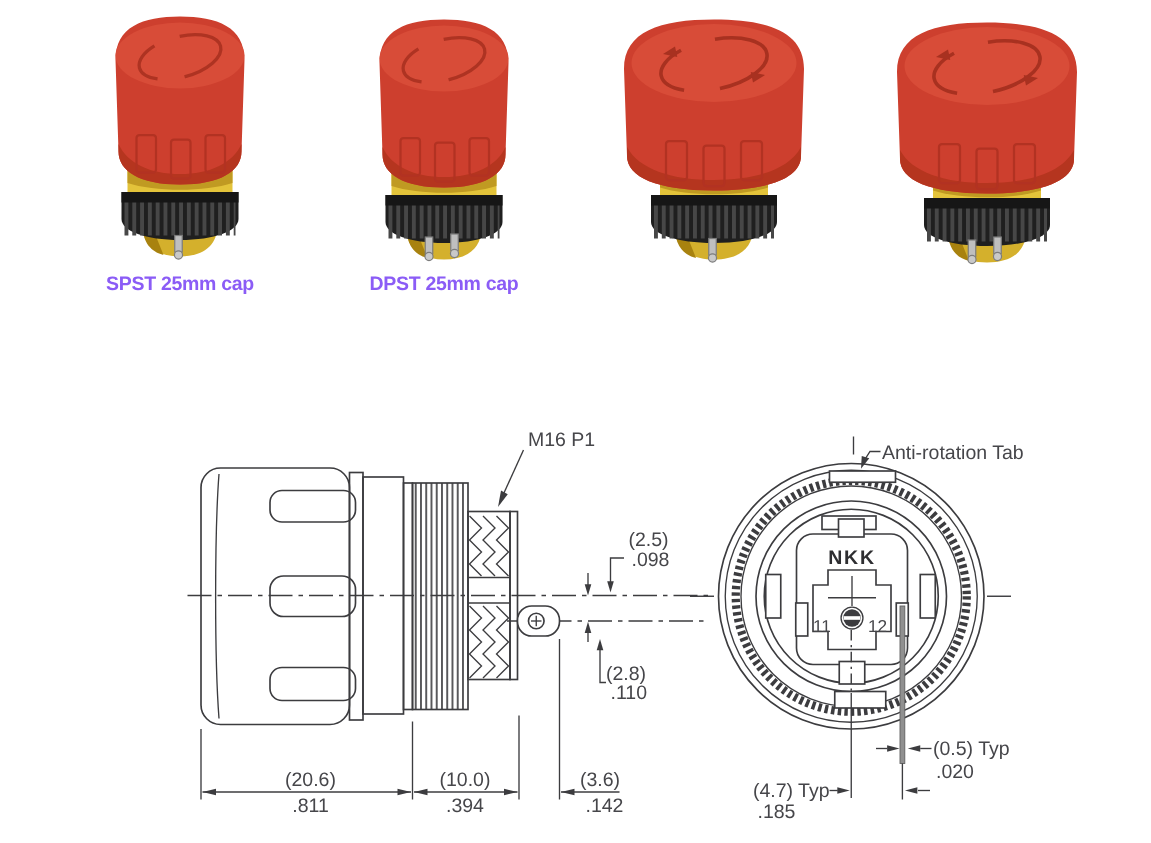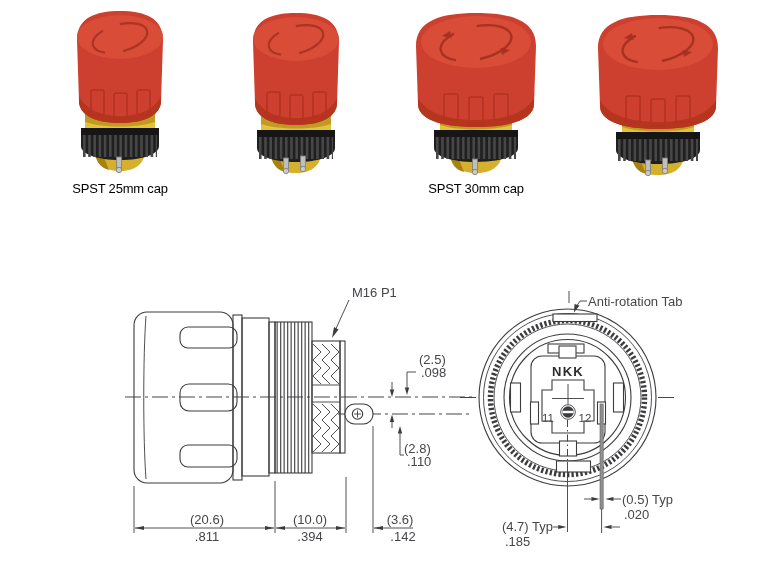--- a/index.html
+++ b/index.html
@@ -1,20 +1,20 @@
 <!DOCTYPE html>
 <html><head>
 <meta charset="utf-8">
 <style>
   html,body{margin:0;padding:0;background:#fff;}
   .stage{position:relative;width:767px;height:562px;background:#ffffff;overflow:hidden;
          font-family:"Liberation Sans",sans-serif;}
   .photo{position:absolute;}
-  .plabel{position:absolute;top:181px;width:150px;text-align:center;font-weight:normal;
-          font-size:13px;color:#000000;letter-spacing:-0.2px;}
+  .plabel{position:absolute;top:181px;width:150px;text-align:center;font-weight:bold;
+          font-size:13px;color:#8b5cf6;letter-spacing:-0.2px;}
   .drawings{position:absolute;left:85px;top:275px;}
   
   .ln{fill:none;stroke:#3c3c3f;stroke-width:1.1;}
   .lnw{fill:#ffffff;stroke:#3c3c3f;stroke-width:1.1;}
   .thin{fill:none;stroke:#3c3c3f;stroke-width:0.9;}
   .arr{fill:#3c3c3f;stroke:none;}
   .cl{fill:none;stroke:#3c3c3f;stroke-width:0.95;stroke-dasharray:16 4 3 4;}
   .dt{fill:#46464a;font-size:13px;font-family:"Liberation Sans",sans-serif;}
   .mid{text-anchor:middle;} .end{text-anchor:end;}
   .brand{font-weight:bold;font-size:13px;letter-spacing:1.2px;fill:#2e2e31;}
@@ -93,21 +93,21 @@
   </svg>
   <svg class="photo" style="left:588px;top:8px" width="140" height="172" viewBox="0 0 140 172">
     <use href="#btn30" xlink:href="#btn30"></use>
     <g>
       <use href="#pin1" xlink:href="#pin1" x="60" y="152"></use>
       <use href="#pin1" xlink:href="#pin1" x="77" y="150"></use>
     </g>
   </svg>
 
   <div class="plabel" style="left:45px">SPST 25mm cap</div>
-  <div class="plabel" style="left:401px">SPST 30mm cap</div>
+  <div class="plabel" style="left:221px">DPST 25mm cap</div>
 
   <svg class="drawings" width="660" height="287" viewBox="85 275 660 287">
 
     <g>
 
       <line class="cl" x1="125" y1="397" x2="472" y2="397"></line>
       <line class="cl" x1="338" y1="414" x2="472" y2="414"></line>
 
       <rect class="ln" x="134" y="312" width="99" height="171" rx="13"></rect>
       <path class="thin" d="M146,316 C143,355 143,440 146,479"></path>

